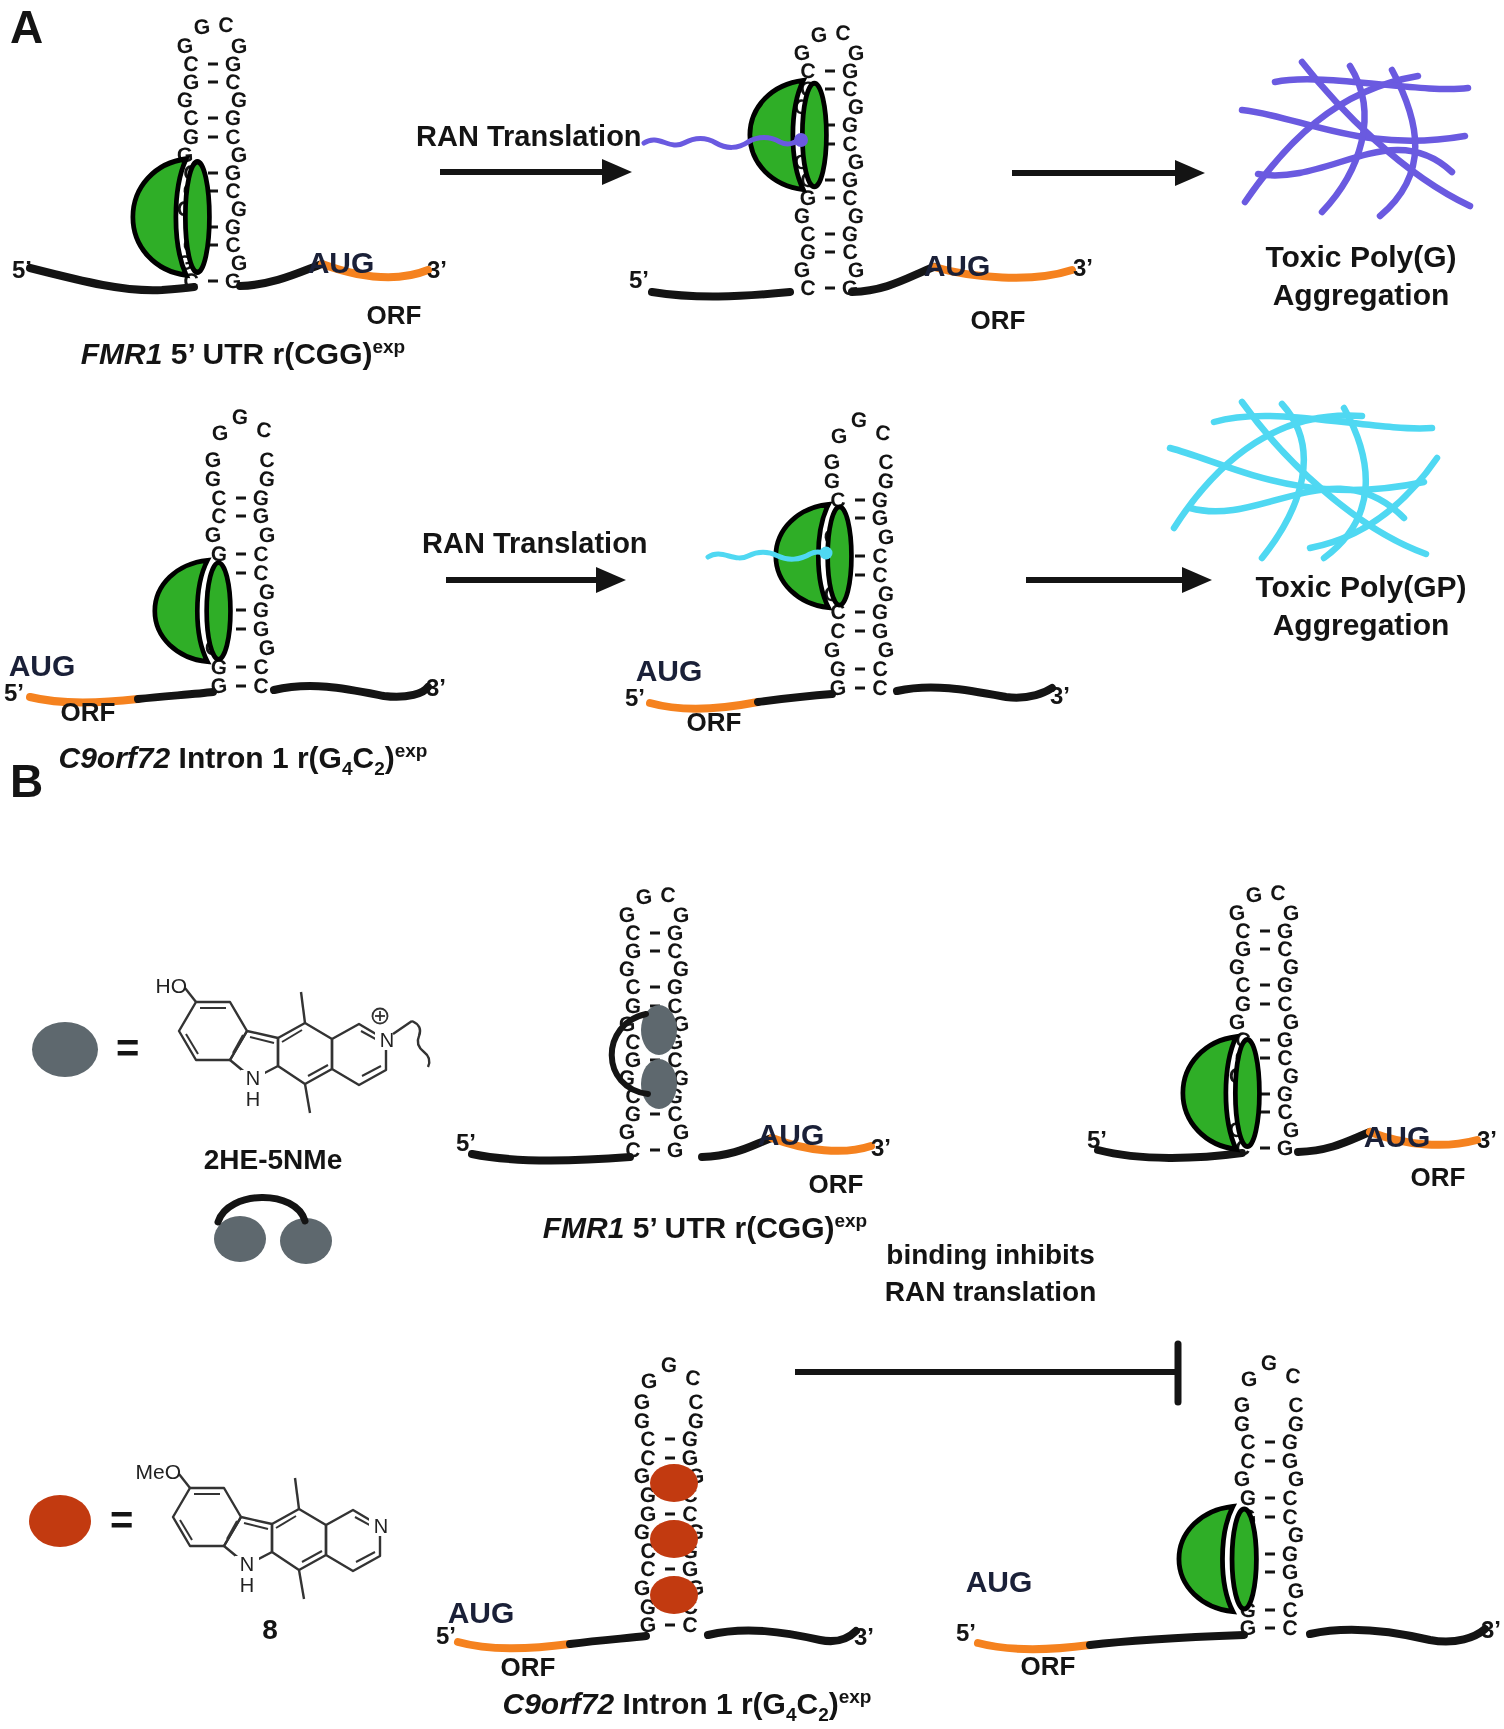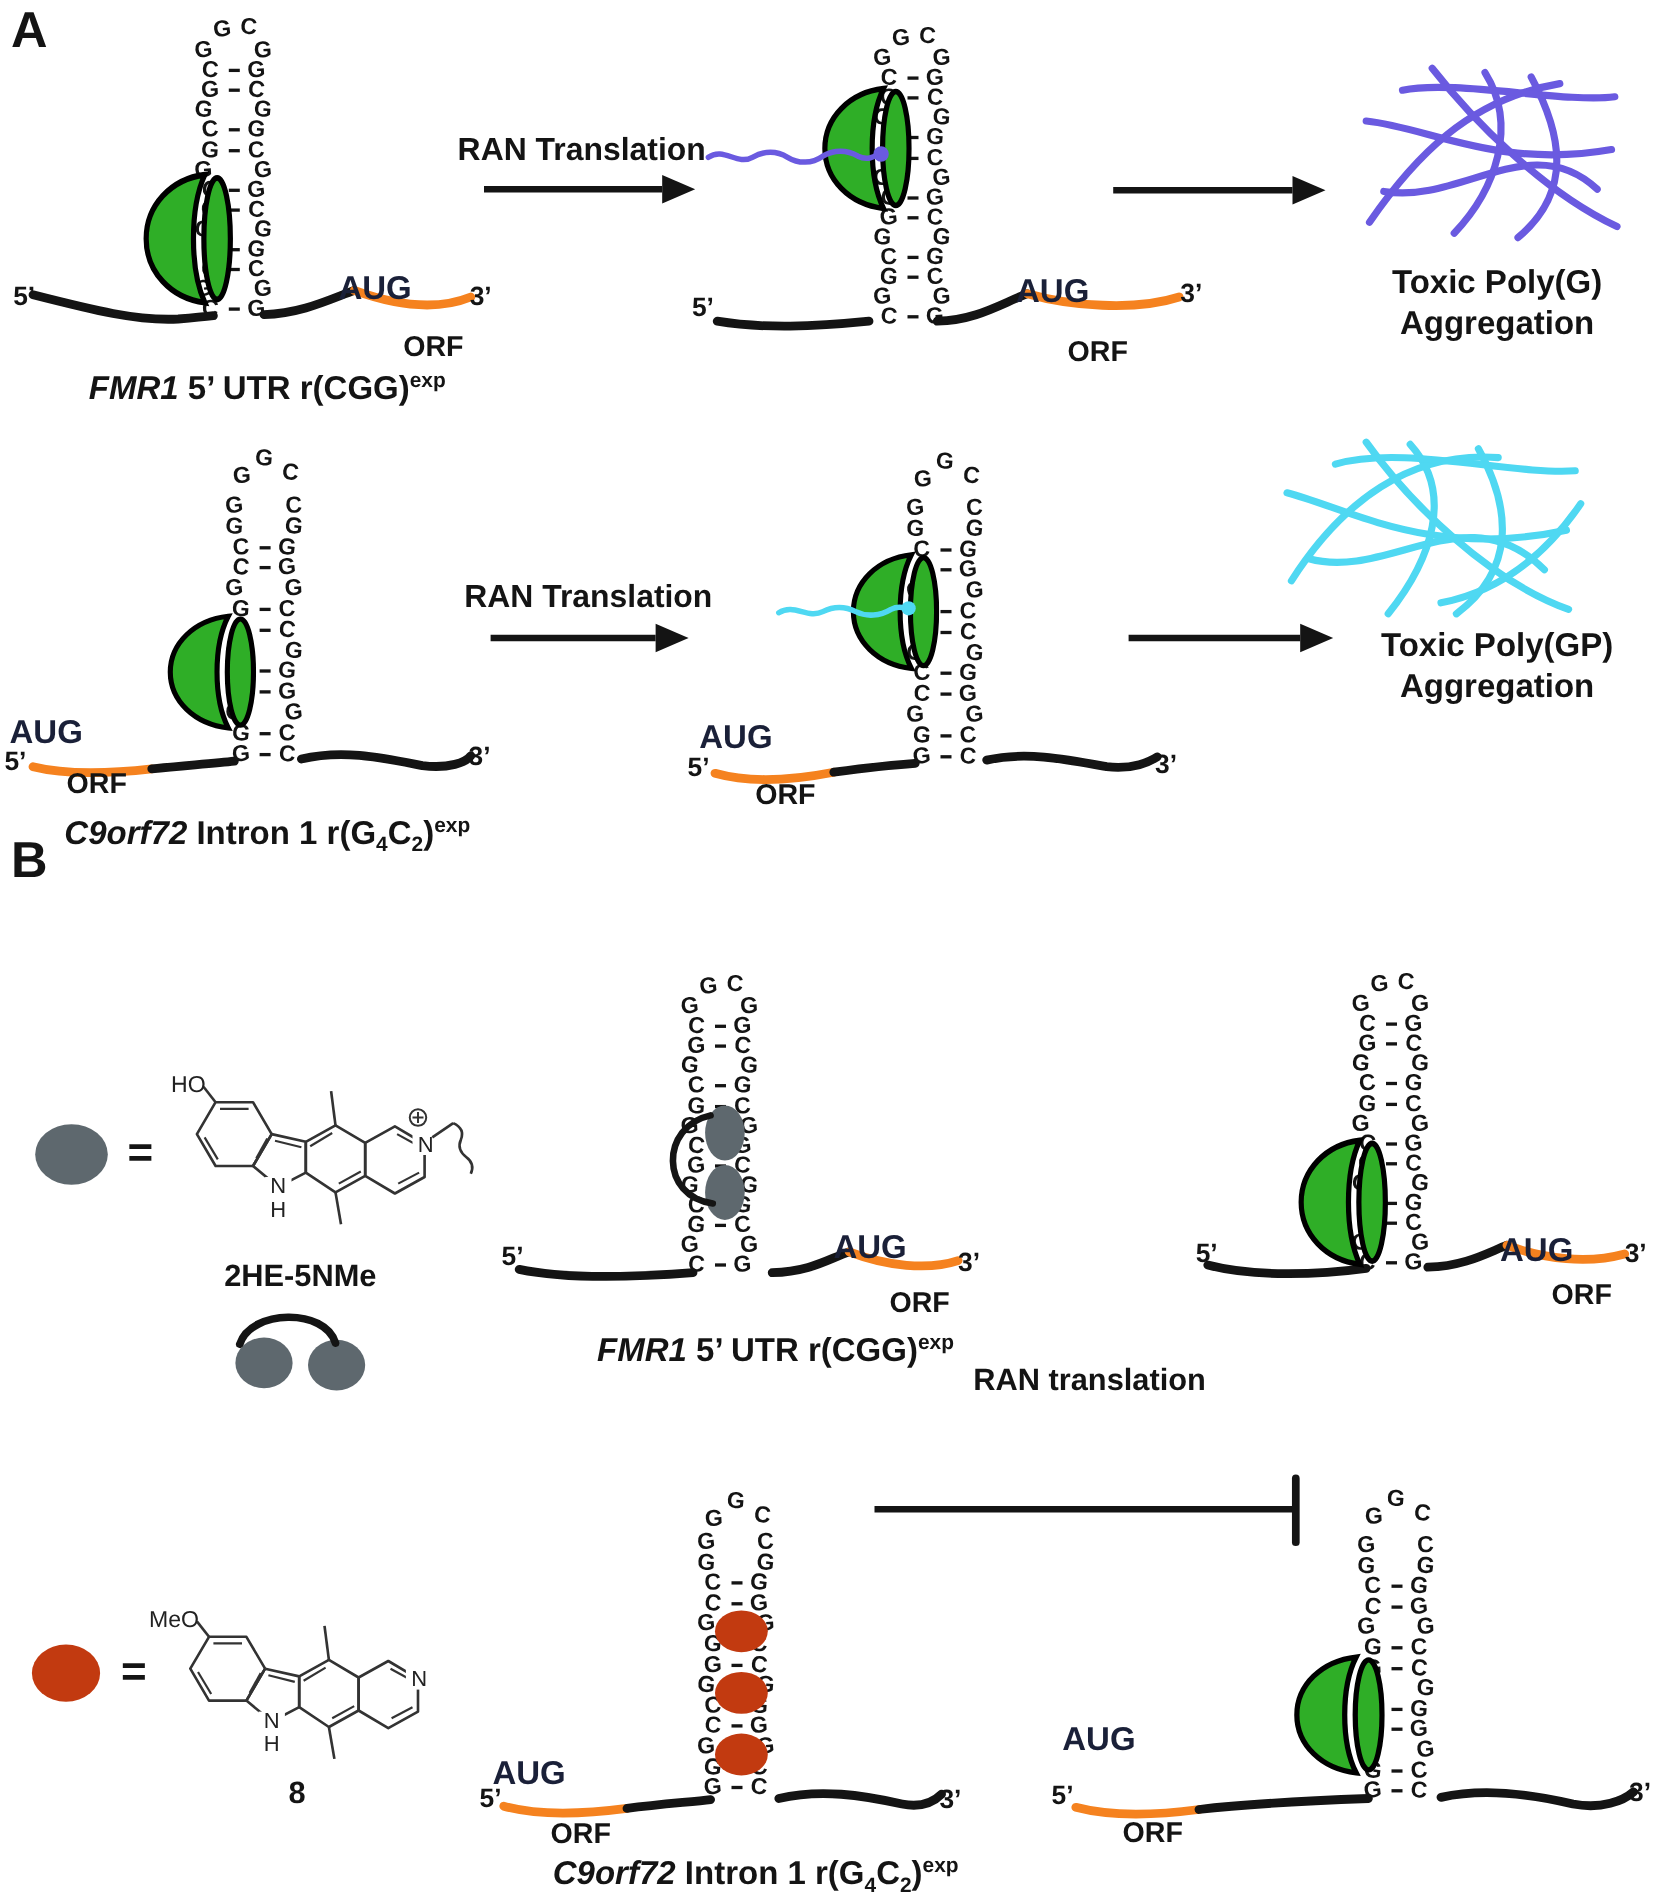--- a/index.html
+++ b/index.html
@@ -508,20 +508,21 @@
     <span class="it">C9orf72</span><span> Intron 1 r(G</span><sub>4</sub><span>C</span><sub>2</sub><span>)</span><sup>exp</sup>
   </div>
   <div class="txt rna-label" style="left:505px;top:1210px;width:400px;">
     <span class="it">FMR1</span><span> 5’ UTR r(CGG)</span><sup>exp</sup>
   </div>
   <div class="txt rna-label" style="left:487px;top:1686px;width:400px;">
     <span class="it">C9orf72</span><span> Intron 1 r(G</span><sub>4</sub><span>C</span><sub>2</sub><span>)</span><sup>exp</sup>
   </div>
 
   <div class="txt inhib" style="left:838px;top:1236px;width:305px;">
+    <div>binding inhibits</div>
     <div>RAN translation</div>
   </div>
 
   <div class="oval" style="left: 32px; top: 1022px; width: 66px; height: 55px; background: rgb(94, 104, 110);"></div>
   <div class="txt eq" style="left:116px;top:1026px;">=</div>
   <div class="txt cname" style="left:168px;top:1144px;width:210px;">2HE-5NMe</div>
   <div class="oval" style="left: 214px; top: 1216px; width: 52px; height: 46px; background: rgb(94, 104, 110);"></div>
   <div class="oval" style="left: 280px; top: 1218px; width: 52px; height: 46px; background: rgb(94, 104, 110);"></div>
 
   <div class="oval" style="left: 29px; top: 1495px; width: 62px; height: 52px; background: rgb(194, 58, 16);"></div>

